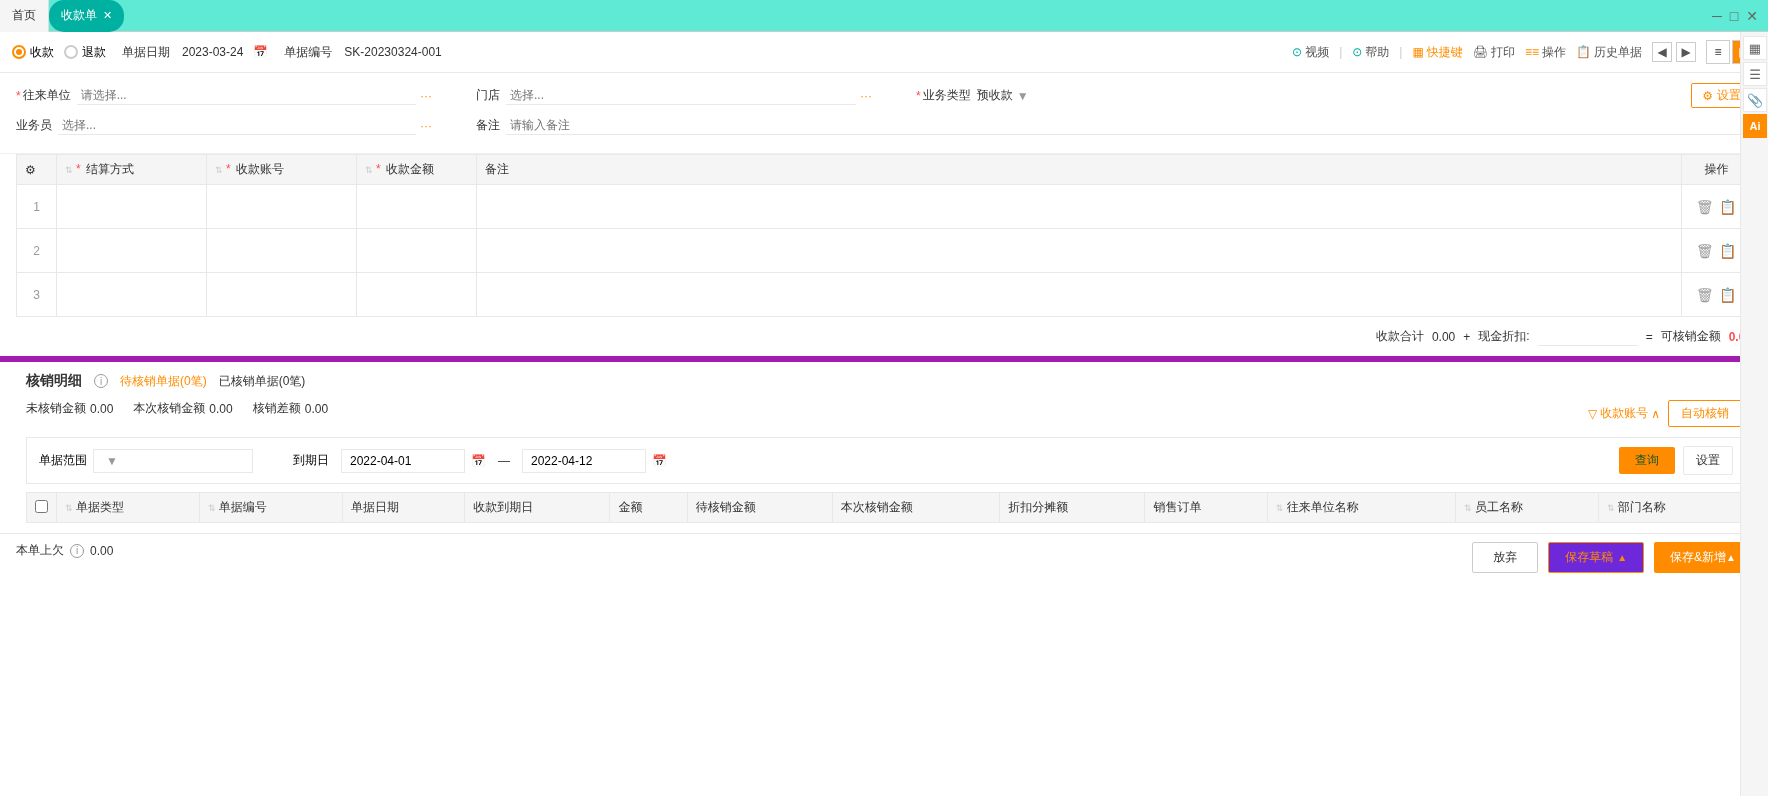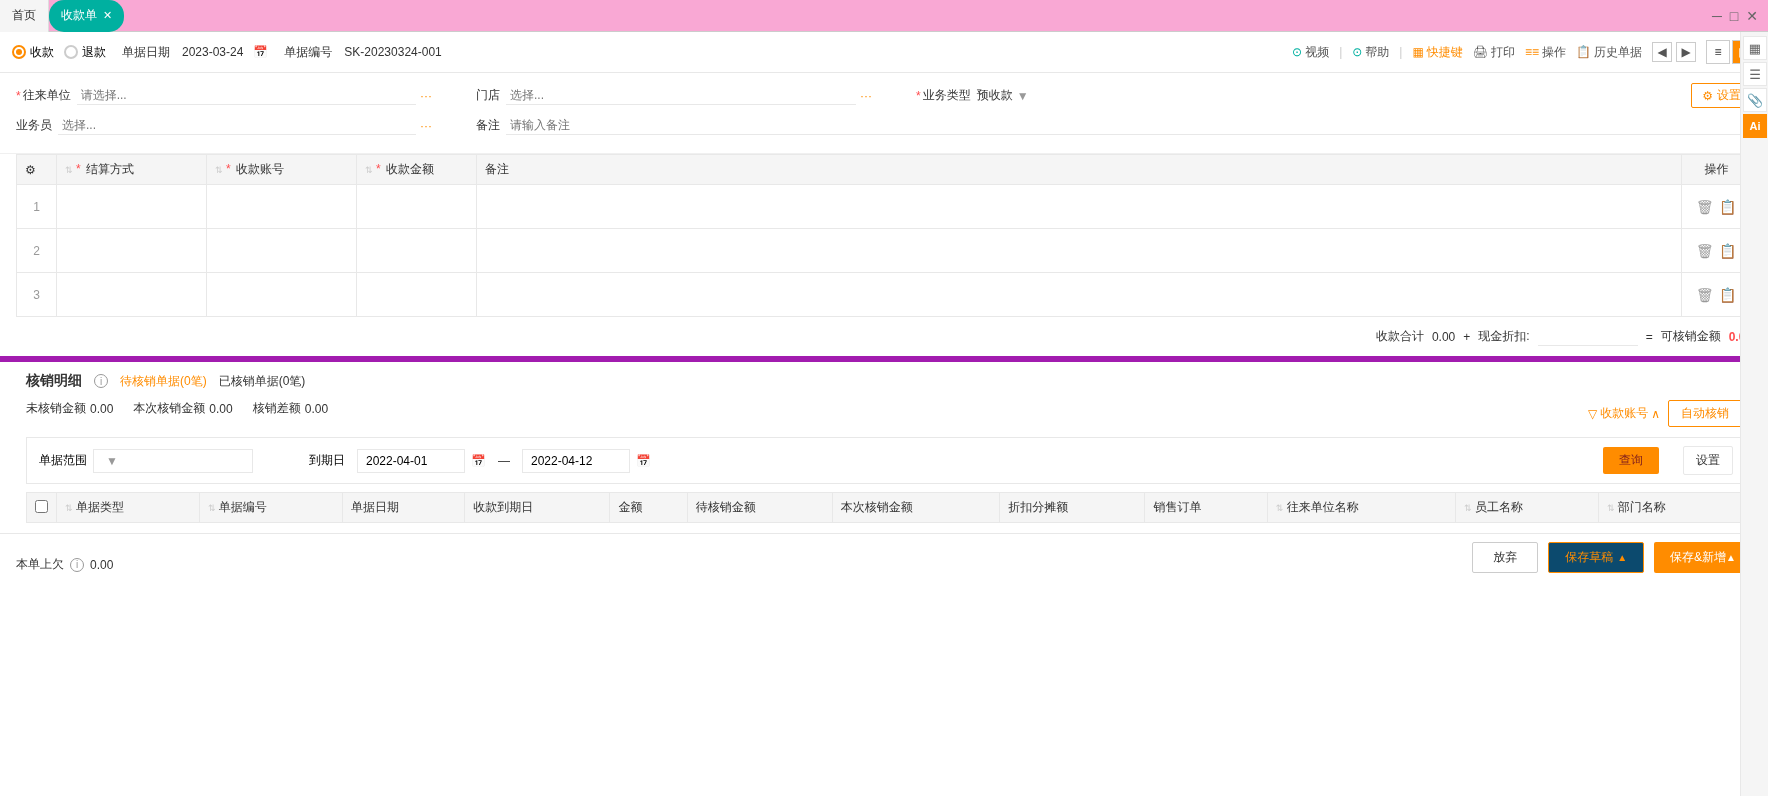--- a/index.html
+++ b/index.html
@@ -1,19 +1,19 @@
 <!DOCTYPE html>
 <html><head>
   <meta charset="utf-8">
   <style>
     * { box-sizing: border-box; margin: 0; padding: 0; font-family: 'Microsoft YaHei', Arial, sans-serif; font-size: 12px; }
     body { background: #f0f2f5; width: 1768px; height: 796px; overflow: hidden; }
     
     
-    .tab-bar { display: flex; align-items: center; background: #f9a8d4; height: 32px; border-bottom: 1px solid #ccc; }
+    .tab-bar { display: flex; align-items: center; background: #5eead4; height: 32px; border-bottom: 1px solid #ccc; }
     .tab-item { padding: 0 12px; height: 32px; display: flex; align-items: center; cursor: pointer; font-size: 13px; }
     .tab-item.active { background: #00b0a0; color: white; border-radius: 15px; }
     .tab-item.normal { background: #f5f5f5; color: #333; border-right: 1px solid #ddd; }
     .tab-close { margin-left: 6px; font-size: 11px; cursor: pointer; }
     .tab-bar-right { margin-left: auto; display: flex; align-items: center; gap: 8px; padding-right: 10px; color: #666; }
     .tab-bar-right span { cursor: pointer; font-size: 14px; }
 
     
     .main-content { background: white; height: calc(796px - 32px); overflow-y: auto; }
     
@@ -75,41 +75,41 @@
     .hexiao-tab { color: #ff8c00; cursor: pointer; font-size: 12px; }
     .hexiao-tab.normal { color: #333; }
     .info-icon { width: 14px; height: 14px; border-radius: 50%; border: 1px solid #999; display: inline-flex; align-items: center; justify-content: center; font-size: 10px; color: #999; cursor: pointer; }
 
     .hexiao-stats { display: flex; align-items: center; gap: 20px; margin-bottom: 10px; color: #333; }
     .hexiao-stat { display: flex; align-items: center; gap: 4px; }
     .hexiao-actions { margin-left: auto; display: flex; align-items: center; gap: 8px; }
     .filter-btn { color: #ff8c00; cursor: pointer; display: flex; align-items: center; gap: 3px; }
     .auto-btn { background: white; border: 1px solid #ff8c00; color: #ff8c00; padding: 4px 12px; cursor: pointer; border-radius: 2px; }
 
-    .filter-row { display: flex; align-items: center; gap: 16px; padding: 8px 0; border: 1px solid #e8e8e8; margin-bottom: 8px; padding-left: 12px; }
+    .filter-row { display: flex; align-items: center; padding: 8px 0; border: 1px solid #e8e8e8; margin-bottom: 8px; padding-left: 12px; }
     .filter-field { display: flex; align-items: center; gap: 6px; }
     .filter-select { display: flex; align-items: center; gap: 4px; border: 1px solid #e8e8e8; padding: 4px 8px; min-width: 160px; cursor: pointer; }
     .filter-select-arrow { color: #999; }
-    .date-input { border: 1px solid #e8e8e8; padding: 4px 8px; width: 108px; outline: none; }
+    .date-input { border: 1px solid #e8e8e8; padding: 4px 8px; width: 124px; outline: none; }
     .date-dash { color: #333; }
     .cal-icon { color: #999; cursor: pointer; }
-    .query-btn { background: #ff8c00; color: #7f1d1d; padding: 5px 16px; border: none; cursor: pointer; border-radius: 2px; margin-left: auto; margin-right: 8px; }
+    .query-btn { background: #ff8c00; color: #14532d; padding: 5px 16px; border: none; cursor: pointer; border-radius: 2px; margin-left: auto; margin-right: 8px; }
     .set-btn { background: white; border: 1px solid #e8e8e8; color: #333; padding: 5px 12px; cursor: pointer; border-radius: 2px; margin-right: 8px; }
 
     
     .bottom-table { width: 100%; border-collapse: collapse; }
     .bottom-table th { background: #f5f5f5; border: 1px solid #e8e8e8; padding: 6px 8px; text-align: left; color: #333; font-weight: normal; white-space: nowrap; font-size: 12px; }
     .checkbox-th { width: 30px; text-align: center; }
 
     
-    .footer { display: flex; align-items: flex-end; padding: 8px 16px; border-top: 1px solid #e8e8e8; background: white; position: sticky; bottom: 0; }
+    .footer { display: flex; align-items: flex-start; padding: 8px 16px; border-top: 1px solid #e8e8e8; background: white; position: sticky; bottom: 0; }
     .footer-info { display: flex; align-items: center; gap: 6px; color: #333; }
     .footer-actions { margin-left: auto; display: flex; gap: 10px; }
     .btn-abandon { background: white; border: 1px solid #ccc; color: #333; padding: 6px 20px; cursor: pointer; border-radius: 2px; }
-    .btn-save-draft { background: #0c4a6e; border: 1px solid #ff8c00; color: #ff8c00; padding: 6px 16px; cursor: pointer; border-radius: 2px; display: flex; align-items: center; gap: 4px; }
+    .btn-save-draft { background: #6d28d9; border: 1px solid #ff8c00; color: #ff8c00; padding: 6px 16px; cursor: pointer; border-radius: 2px; display: flex; align-items: center; gap: 4px; }
     .btn-save-new { background: #ff8c00; color: white; border: none; padding: 6px 16px; cursor: pointer; border-radius: 2px; display: flex; align-items: center; }
     .btn-arrow { font-size: 10px; }
 
     
     .right-sidebar { position: fixed; right: 0; top: 32px; width: 28px; display: flex; flex-direction: column; gap: 2px; background: #f5f5f5; border-left: 1px solid #e8e8e8; padding: 4px 2px; height: calc(796px - 32px); }
     .sidebar-btn { width: 24px; height: 24px; display: flex; align-items: center; justify-content: center; cursor: pointer; color: #666; font-size: 13px; border: 1px solid #e8e8e8; background: white; }
     .sidebar-btn.active { background: #ff8c00; color: white; border-color: #ff8c00; }
 
     .col-sort { color: #ccc; font-size: 9px; cursor: pointer; }
   </style>

